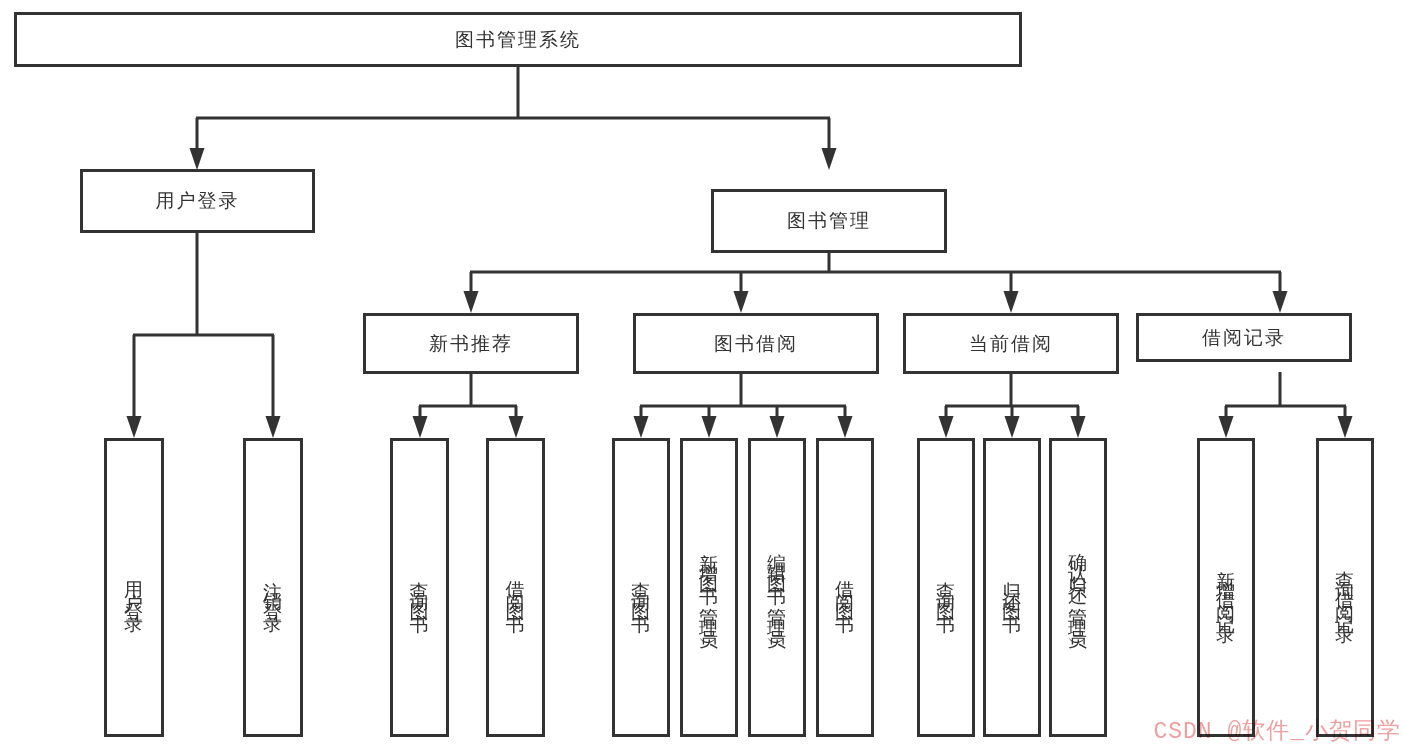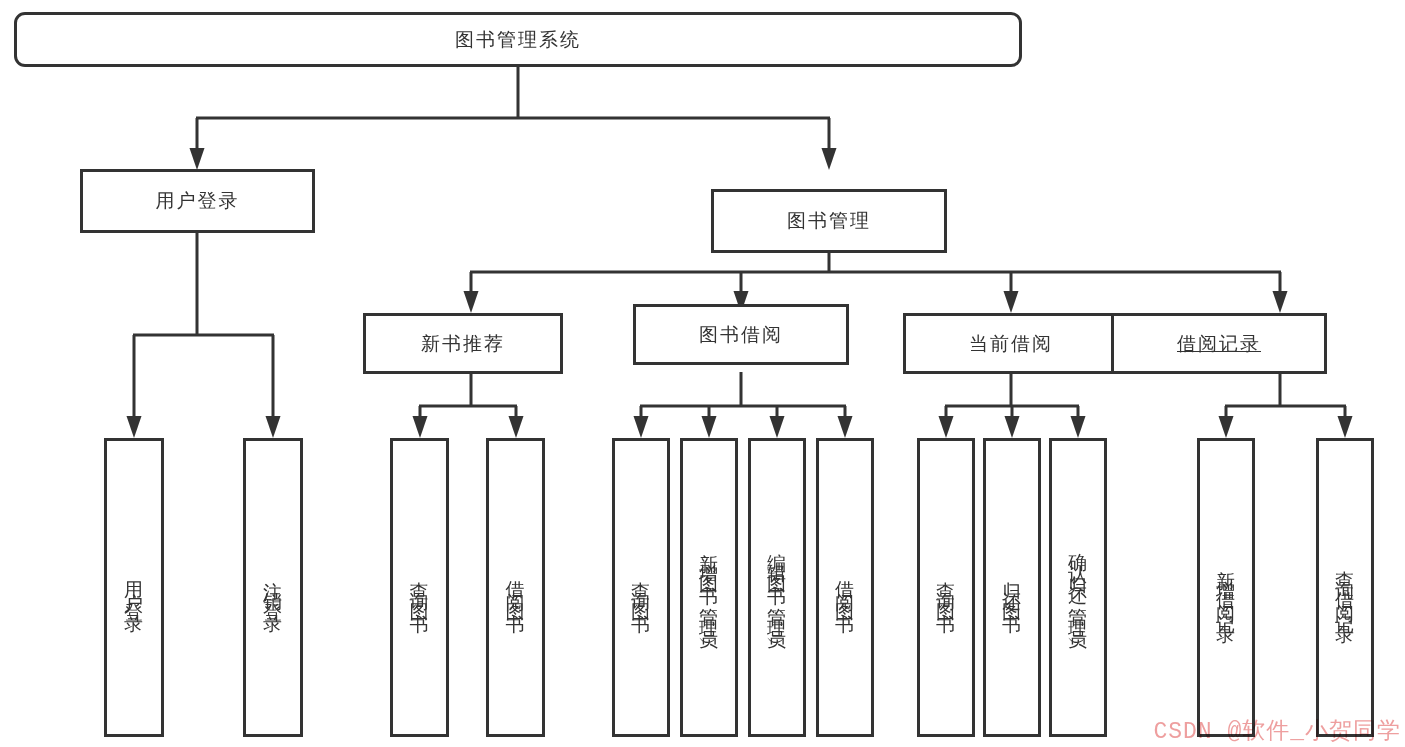--- a/index.html
+++ b/index.html
@@ -90,41 +90,41 @@
     <path d="M1011,372 V406 M945,406 H1079 M946,406 V420 M1012,406 V420 M1078,406 V420"></path>
     <polygon points="938.5,416 953.5,416 946,438"></polygon>
     <polygon points="1004.5,416 1019.5,416 1012,438"></polygon>
     <polygon points="1070.5,416 1085.5,416 1078,438"></polygon>
 
     <path d="M1280,372 V406 M1225,406 H1346 M1226,406 V420 M1345,406 V420"></path>
     <polygon points="1218.5,416 1233.5,416 1226,438"></polygon>
     <polygon points="1337.5,416 1352.5,416 1345,438"></polygon>
   </svg>
 
-  <div class="box" style="left:14px; top:12px; width:1008px; height:55px;border-radius:11px;">
+  <div class="box" style="left:14px; top:12px; width:1008px; height:55px;">
     <span class="h-label">图书管理系统</span>
   </div>
 
   <div class="box" style="left:80px; top:169px; width:235px; height:64px;">
     <span class="h-label">用户登录</span>
   </div>
   <div class="box" style="left:711px; top:169px; width:236px; height:64px;margin-top:20px;">
     <span class="h-label">图书管理</span>
   </div>
 
-  <div class="box" style="left:363px; top:313px; width:200px; height:61px;">
+  <div class="box" style="left:363px; top:313px; width:216px; height:61px;">
     <span class="h-label">新书推荐</span>
   </div>
-  <div class="box" style="left:633px; top:304px; width:216px; height:61px;">
+  <div class="box" style="left:633px; top:313px; width:246px; height:61px;">
     <span class="h-label">图书借阅</span>
   </div>
   <div class="box" style="left:903px; top:313px; width:216px; height:61px;">
     <span class="h-label">当前借阅</span>
   </div>
-  <div class="box" style="left:1111px; top:313px; width:216px; height:61px;text-decoration:underline;">
+  <div class="box" style="left:1136px; top:313px; width:216px; height:49px;">
     <span class="h-label">借阅记录</span>
   </div>
 
   <div class="box v-box" style="left:104px; top:438px; width:60px; height:299px;">
     <span>用户登录</span>
   </div>
   <div class="box v-box" style="left:243px; top:438px; width:60px; height:299px;">
     <span>注销登录</span>
   </div>
 

